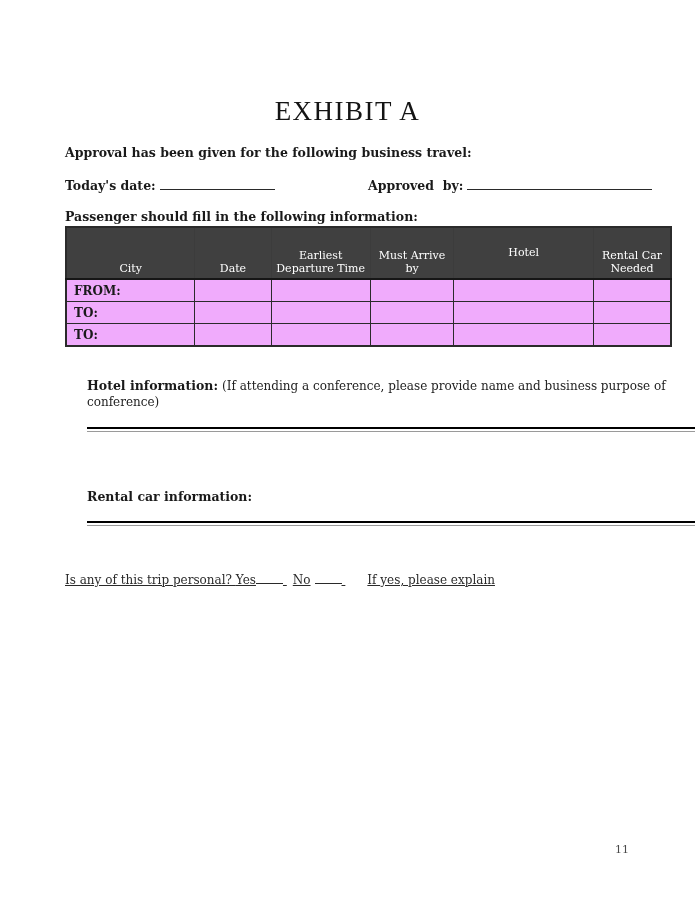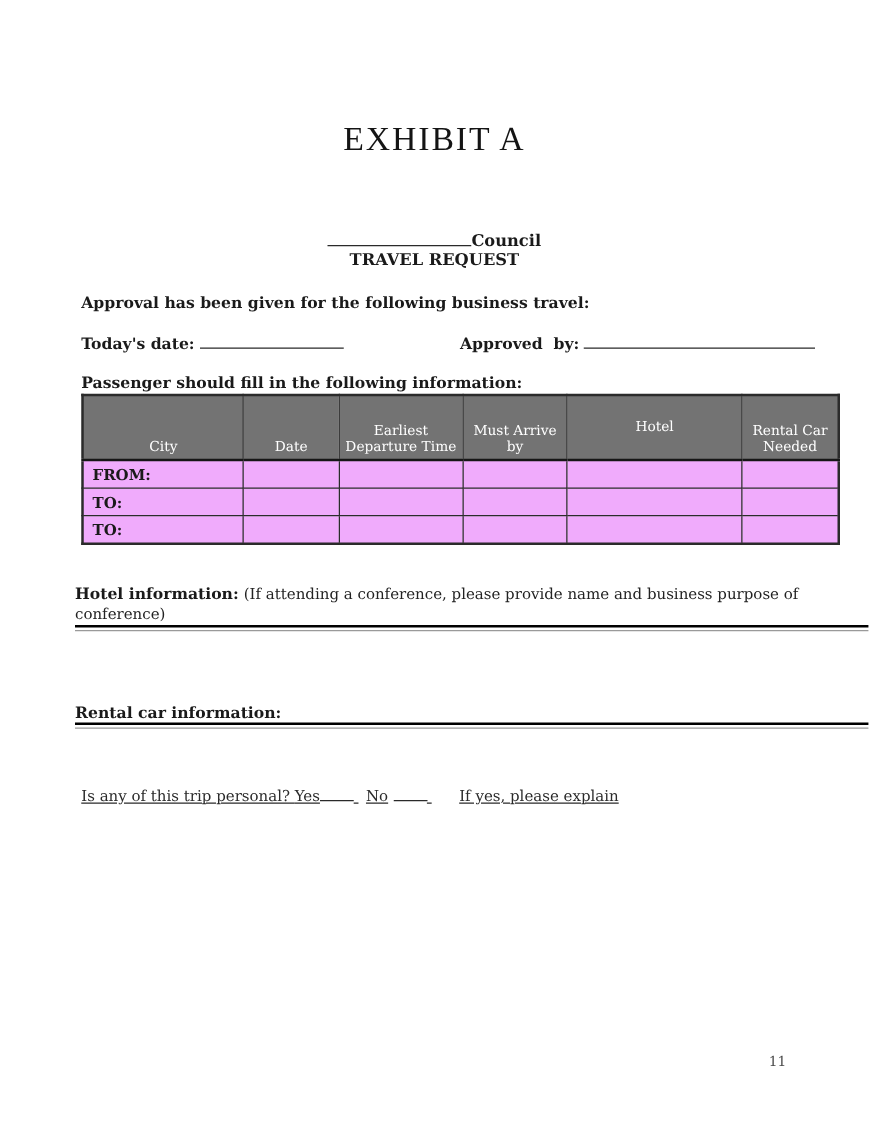--- a/index.html
+++ b/index.html
@@ -30,33 +30,33 @@
   .field-row { display:flex; margin:16px 0 0 65px; font-size:12.5px; line-height:16px; }
   .field-left { width:303px; }
 
   .caption { margin:15px 0 2px 65px; font-size:12.5px; }
 
   table.travel {
     margin-left:65px; width:607px; border-collapse:collapse; table-layout:fixed;
     border:2px solid #2b2b2b;
   }
   table.travel th {
-    background:#737373; color:#ffffff; font-weight:normal;
+    background:#404040; color:#ffffff; font-weight:normal;
     font-size:11px; line-height:13px; text-align:center;
     vertical-align:bottom; padding:2px 2px 3px 2px; height:45px;
     border:1px solid #3c3c3c; border-bottom:2px solid #161616;
   }
   table.travel th.mid { vertical-align:middle; }
   table.travel td {
     border:1px solid #2b2b2b; height:21px; background:#f0abfc;
     font-size:12px; font-weight:bold; padding:0 2px 0 7px; text-align:left;
   }
 
   .rule-section {
-    position:relative; margin-left:60px; margin-top:31px; padding-bottom:1px;
+    position:relative; margin-left:87px; margin-top:31px; padding-bottom:17px;
     border-bottom:2.5px solid #000; font-size:12.5px; line-height:15px;
   }
   .rule-section::after {
     content:""; position:absolute; left:0; right:0; bottom:-5px; height:1px; background:#9a9a9a;
   }
   .rule-rental { margin-top:60px; }
   .note { font-weight:normal; font-size:12px; color:#222; }
 
   .question { margin:47px 0 0 65px; font-size:12px; color:#2a2a2a;text-decoration:underline; }
   .q-explain { margin-left:22px; }
@@ -66,24 +66,20 @@
     position:absolute; left:615px; top:843px; font-size:11px; color:#4a4a4a;
   }
 </style>
 </head>
 <body>
 
 <div class="page">
 
   <h1 class="title">EXHIBIT A</h1>
 
-  <div class="center-head">
-    <div><span class="blank blank-council"></span><span class="b">Council</span></div>
-    <div class="b">TRAVEL REQUEST</div>
-  </div>
 
   <p class="intro b">Approval has been given for the following business travel:</p>
 
 
   <div class="field-row">
     <div class="field-left">
       <span class="b">Today's date:</span>
       <span class="blank w115"></span>
     </div>
     <div>

